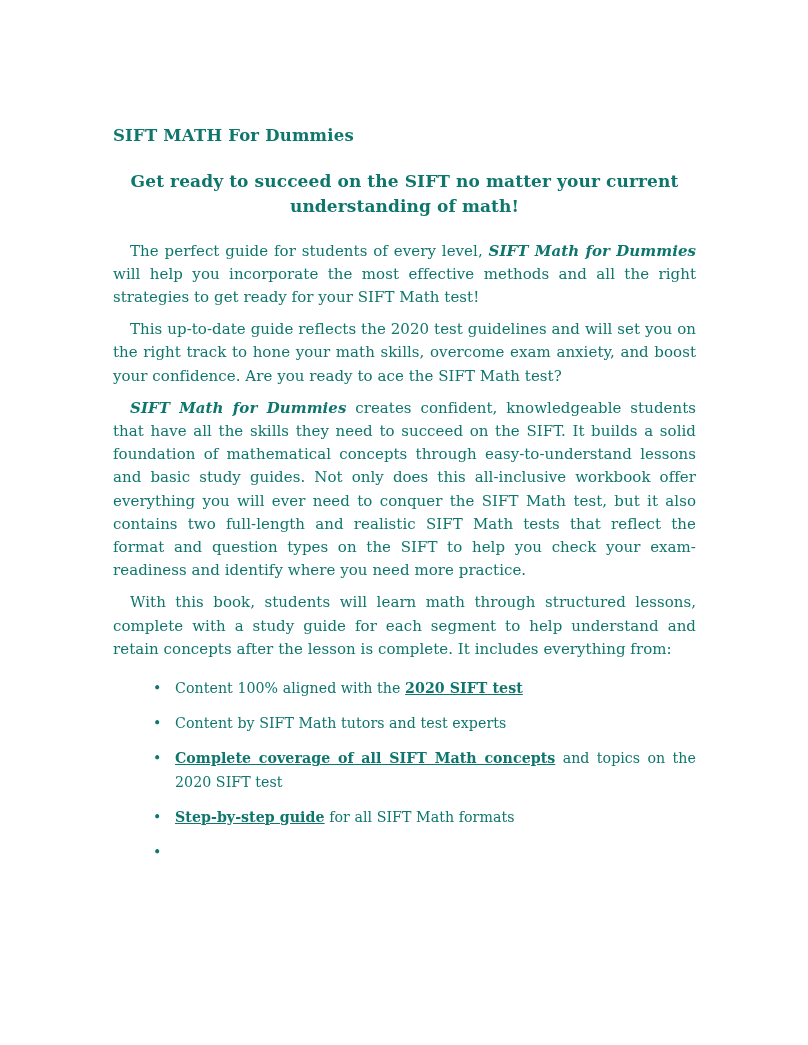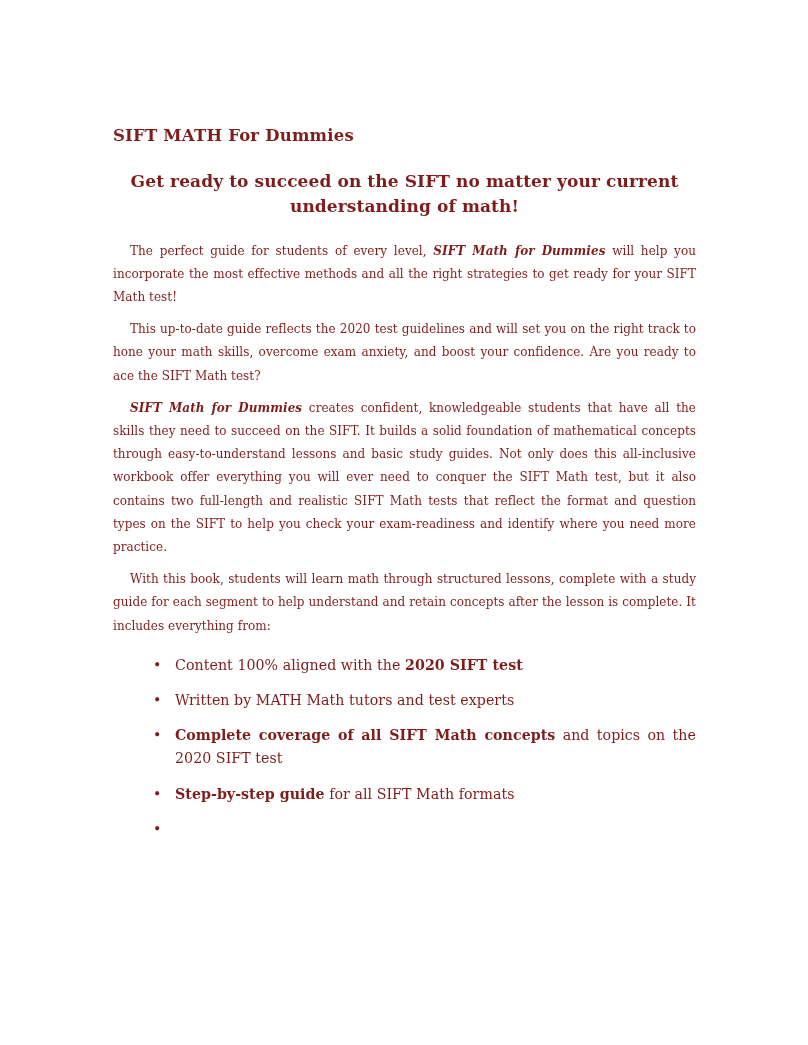--- a/index.html
+++ b/index.html
@@ -8,21 +8,21 @@
     padding: 0;
     background: #ffffff;
   }
   .page {
     position: relative;
     width: 808px;
     height: 1045px;
     background: #ffffff;
     overflow: hidden;
     font-family: "DejaVu Serif", "Liberation Serif", serif;
-    color: #7f1d1d;
+    color: #0f766e;
     -webkit-font-smoothing: none;
   }
   .content {
     position: absolute;
     left: 113px;
     top: 126px;
     width: 583px;
   }
   .doc-title {
     font-size: 16.5px;
@@ -35,33 +35,34 @@
   .doc-subtitle {
     font-size: 17px;
     font-weight: bold;
     text-align: center;
     line-height: 1.5;
     margin: 0 0 20px 0;
     padding: 0 8px;
     letter-spacing: 0.1px;
   }
   p.body-para {
-    font-size: 12px;
+    font-size: 15px;
     line-height: 23.2px;
     text-align: justify;
     text-justify: inter-word;
     margin: 0 0 9px 0;
     text-indent: 17px;
     letter-spacing: 0.05px;
   }
   p.body-para:last-of-type {
     margin-bottom: 16px;
   }
   .bold {
     font-weight: bold;
+    text-decoration: underline;
   }
   .bold-italic {
     font-weight: bold;
     font-style: italic;
   }
   ul.bullet-list {
     list-style: none;
     margin: 14px 0 0 0;
     padding: 0;
   }
@@ -106,21 +107,21 @@
       <p class="body-para"><span>With this book, students will learn math through structured lessons, complete with a study guide for each segment to help understand and retain concepts after the lesson is complete. It includes everything from:</span></p>
     </div>
 
     <ul class="bullet-list">
       <li>
         <span class="bullet-marker">•</span>
         <span class="li-text"><span>Content 100% aligned with the </span><span class="bold">2020 SIFT test</span></span>
       </li>
       <li>
         <span class="bullet-marker">•</span>
-        <span class="li-text"><span>Written by MATH Math tutors and test experts</span></span>
+        <span class="li-text"><span>Content by SIFT Math tutors and test experts</span></span>
       </li>
       <li>
         <span class="bullet-marker">•</span>
         <span class="li-text"><span class="bold">Complete coverage of all SIFT Math concepts</span><span> and topics on the 2020 SIFT test</span></span>
       </li>
       <li>
         <span class="bullet-marker">•</span>
         <span class="li-text"><span class="bold">Step-by-step guide</span><span> for all SIFT Math formats</span></span>
       </li>
       <li>

